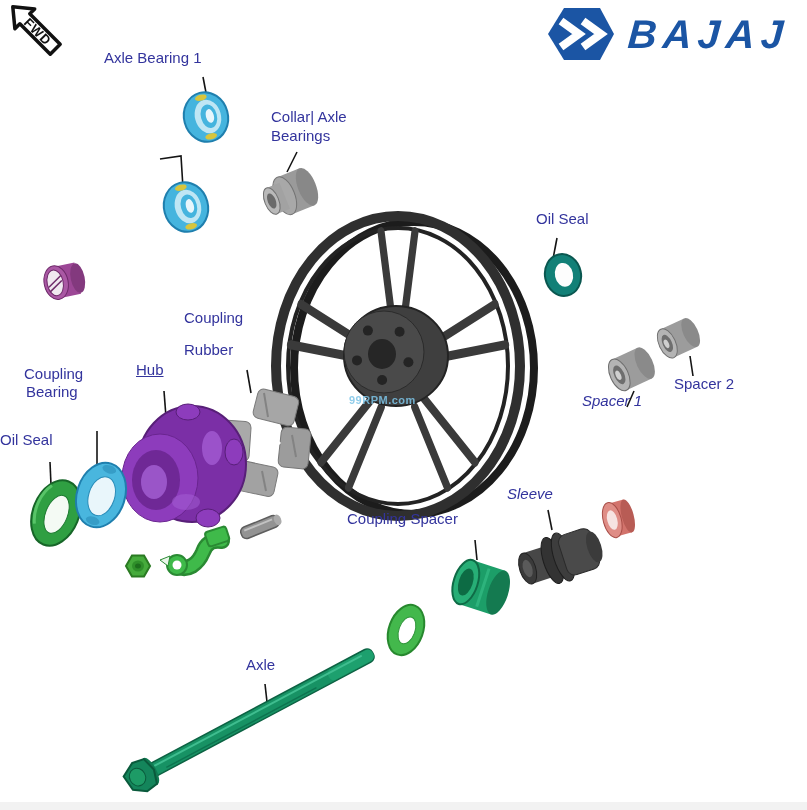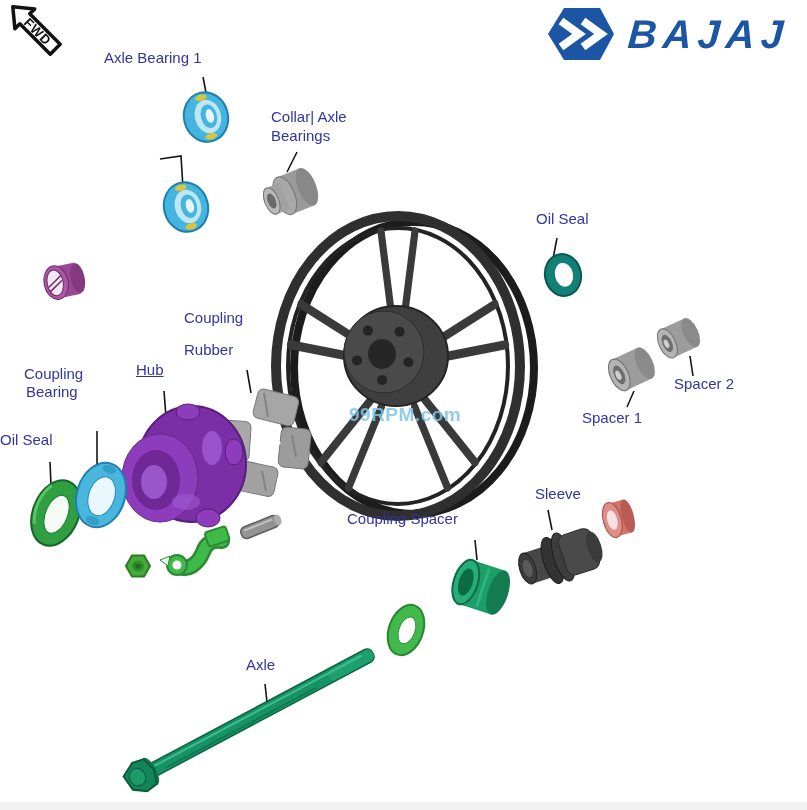--- a/index.html
+++ b/index.html
@@ -12,21 +12,21 @@
     white-space:nowrap;font-family:"Liberation Sans", sans-serif;
   }
   .art{position:absolute;left:0;top:0;width:807px;height:810px;}
   .wordmark{
     position:absolute;left:628px;top:12px;color:#1b55a4;font-size:40px;
     font-weight:bold;font-style:italic;letter-spacing:6px;
     transform:skewX(-4deg);font-family:"Liberation Sans", sans-serif;
   }
   .watermark{
     position:absolute;left:349px;top:394px;color:rgba(125,196,232,0.85);
-    font-size:19px;font-weight:bold;letter-spacing:0.5px;z-index:5;margin-top:10px;
+    font-size:11px;font-weight:bold;letter-spacing:0.5px;z-index:5;
   }
   .bottom-edge{
     position:absolute;left:0;bottom:0;width:807px;height:8px;
     background:rgba(0,0,0,0.05);
   }
 </style>
 </head>
 <body>
 
 <div class="canvas">
@@ -251,20 +251,20 @@
   <div class="lbl" style="left:104px;top:50px;">Axle Bearing 1</div>
   <div class="lbl" style="left:271px;top:96px;margin-top:13px;">Collar| Axle</div>
   <div class="lbl" style="left:271px;top:128px;">Bearings</div>
   <div class="lbl" style="left:536px;top:211px;">Oil Seal</div>
   <div class="lbl" style="left:184px;top:310px;">Coupling</div>
   <div class="lbl" style="left:184px;top:342px;">Rubber</div>
   <div class="lbl" style="left:136px;top:362px;text-decoration:underline;">Hub</div>
   <div class="lbl" style="left:24px;top:366px;">Coupling</div>
   <div class="lbl" style="left:26px;top:384px;">Bearing</div>
   <div class="lbl" style="left:0px;top:432px;">Oil Seal</div>
-  <div class="lbl" style="left:582px;top:410px;">Spacer 1</div>
+  <div class="lbl" style="left:582px;top:393px;font-style:italic;">Spacer 1</div>
   <div class="lbl" style="left:674px;top:376px;">Spacer 2</div>
-  <div class="lbl" style="left:535px;top:486px;">Sleeve</div>
+  <div class="lbl" style="left:507px;top:486px;font-style:italic;">Sleeve</div>
   <div class="lbl" style="left:347px;top:511px;">Coupling Spacer</div>
   <div class="lbl" style="left:246px;top:657px;">Axle</div>
 
   <div class="bottom-edge"></div>
 </div>
 
 </body></html>

